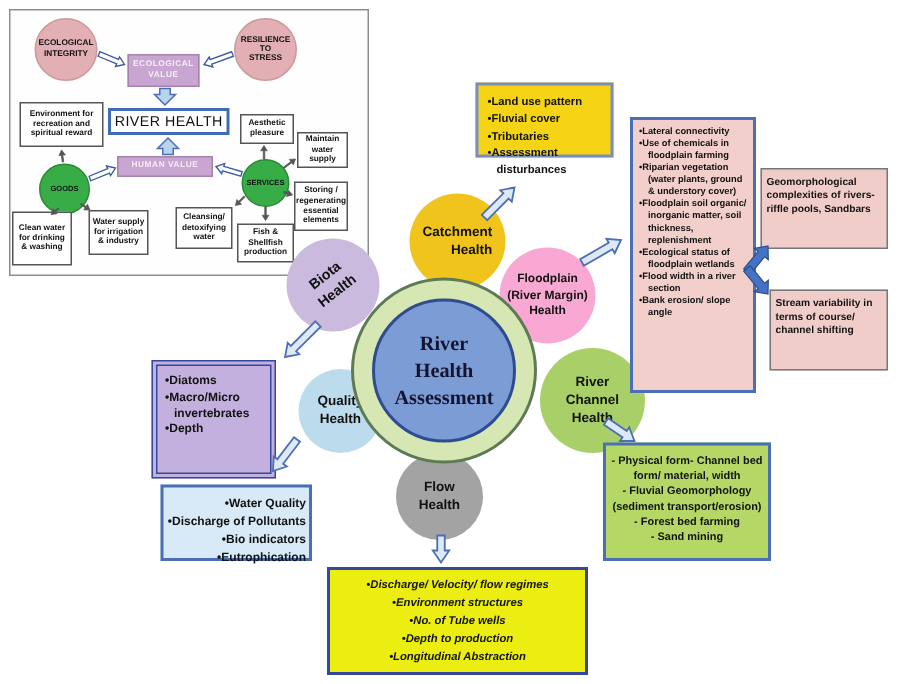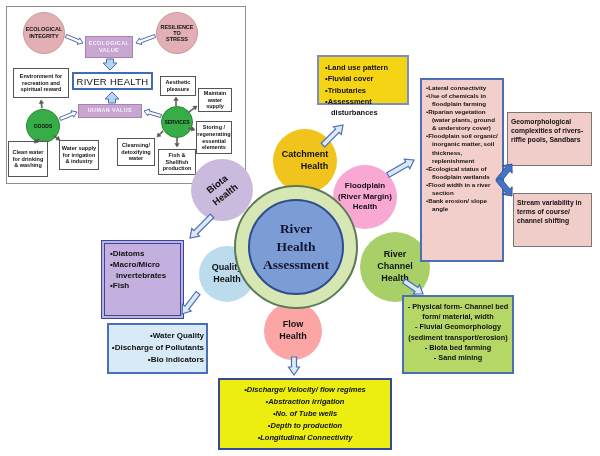--- a/index.html
+++ b/index.html
@@ -25,21 +25,21 @@
          text-align:center;line-height:1.3;z-index:2;}
   .i-white{background:#fff;border:1px solid #555;font-size:5.5px;font-weight:bold;line-height:1.25;
            display:flex;align-items:center;justify-content:center;text-align:center;padding:1px;z-index:2;}
   #riverhealth-box{background:#fff;border:2.5px solid #3f6cb5;display:flex;align-items:center;
            justify-content:center;font-weight:normal;font-size:9.5px;letter-spacing:.3px;z-index:2;}
 
   
   #c-catchment{background:#f0c41c;font-size:9px;line-height:1.3;text-align:right;}
   #c-floodplain{background:#f9a8d4;font-size:8px;line-height:1.3;}
   #c-channel{background:#a9d068;font-size:9px;line-height:1.3;}
-  #c-flow{background:#fca5a5;font-size:9px;line-height:1.3;text-align:center;}
+  #c-flow{background:#a3a3a3;font-size:9px;line-height:1.3;text-align:center;}
   #c-quality{background:#bcdcee;font-size:9px;line-height:1.3;}
   #c-biota{background:#c9bade;font-size:9.5px;line-height:1.35;}
   #c-biota .rot{transform:rotate(-38deg);display:block;}
 
   
   #center-outer{background:#d7e7b4;border:2px solid #5d7a55;border-radius:50%;
     display:flex;align-items:center;justify-content:center;z-index:3;}
   #center-inner{width:92px;height:92px;background:#7c9cd6;border:2px solid #2e4c8f;border-radius:50%;
     display:flex;align-items:center;justify-content:center;text-align:center;
     font-family:"Liberation Serif","DejaVu Serif",serif;font-weight:bold;font-size:13.5px;line-height:1.35;color:#14142e;}
@@ -133,47 +133,48 @@
   </div>
 
   <div id="b-geomorph" class="abs ibox" style="left:507px;top:112px;width:85px;height:54px;">Geomorphological complexities of rivers-riffle pools, Sandbars</div>
 
   <div id="b-stream" class="abs ibox" style="left:513px;top:193px;width:79px;height:54px;">Stream variability in terms of course/ channel shifting</div>
 
   <div id="b-biota" class="abs ibox" style="left:101px;top:240px;width:83px;height:79px;">
     <ul>
       <li class="bullet">Diatoms</li>
       <li class="bullet">Macro/Micro invertebrates</li>
-      <li class="bullet">Fish</li>
+      <li class="bullet">Depth</li>
     </ul>
   </div>
 
   <div id="b-quality" class="abs ibox" style="left:107px;top:323px;width:101px;height:51px;text-align:right;">
     <ul>
       <li class="bullet">Water Quality</li>
       <li class="bullet">Discharge of Pollutants</li>
       <li class="bullet">Bio indicators</li>
+      <li class="bullet">Eutrophication</li>
     </ul>
   </div>
 
   <div id="b-flow" class="abs ibox" style="left:218px;top:378px;width:174px;height:72px;">
     <ul>
       <li class="bullet">Discharge/ Velocity/ flow regimes</li>
-      <li class="bullet">Abstraction irrigation</li>
+      <li class="bullet">Environment structures</li>
       <li class="bullet">No. of Tube wells</li>
       <li class="bullet">Depth to production</li>
-      <li class="bullet">Longitudinal Connectivity</li>
+      <li class="bullet">Longitudinal Abstraction</li>
     </ul>
   </div>
 
   <div id="b-channel" class="abs ibox" style="left:402px;top:295px;width:112px;height:79px;">
     <ul>
       <li class="dash">Physical form- Channel bed form/ material, width</li>
       <li class="dash">Fluvial Geomorphology (sediment transport/erosion)</li>
-      <li class="dash">Biota bed farming</li>
+      <li class="dash">Forest bed farming</li>
       <li class="dash">Sand mining</li>
     </ul>
   </div>
 
   <svg id="arrows" width="600" height="456" viewBox="0 0 600 456">
       <polygon points="324.8,146.8 339.1,132.4 341.2,134.5 343.0,125.0 333.5,126.8 335.6,128.9 321.2,143.2" fill="#dde9f6" stroke="#4a6fb5" stroke-width="1.2"></polygon>
       <polygon points="389.2,177.2 408.3,166.2 409.8,168.8 414.0,160.0 404.3,159.2 405.8,161.8 386.8,172.8" fill="#dde9f6" stroke="#4a6fb5" stroke-width="1.2"></polygon>
       <polygon points="210.2,214.2 193.9,230.6 191.8,228.5 190.0,238.0 199.5,236.2 197.4,234.1 213.8,217.8" fill="#dde9f6" stroke="#4a6fb5" stroke-width="1.2"></polygon>
       <polygon points="196.0,291.5 184.9,306.1 182.5,304.3 182.0,314.0 191.2,311.0 188.8,309.2 200.0,294.5" fill="#dde9f6" stroke="#4a6fb5" stroke-width="1.2"></polygon>
       <polygon points="291.5,357.0 291.5,367.0 288.5,367.0 294.0,375.0 299.5,367.0 296.5,367.0 296.5,357.0" fill="#dde9f6" stroke="#4a6fb5" stroke-width="1.2"></polygon>

